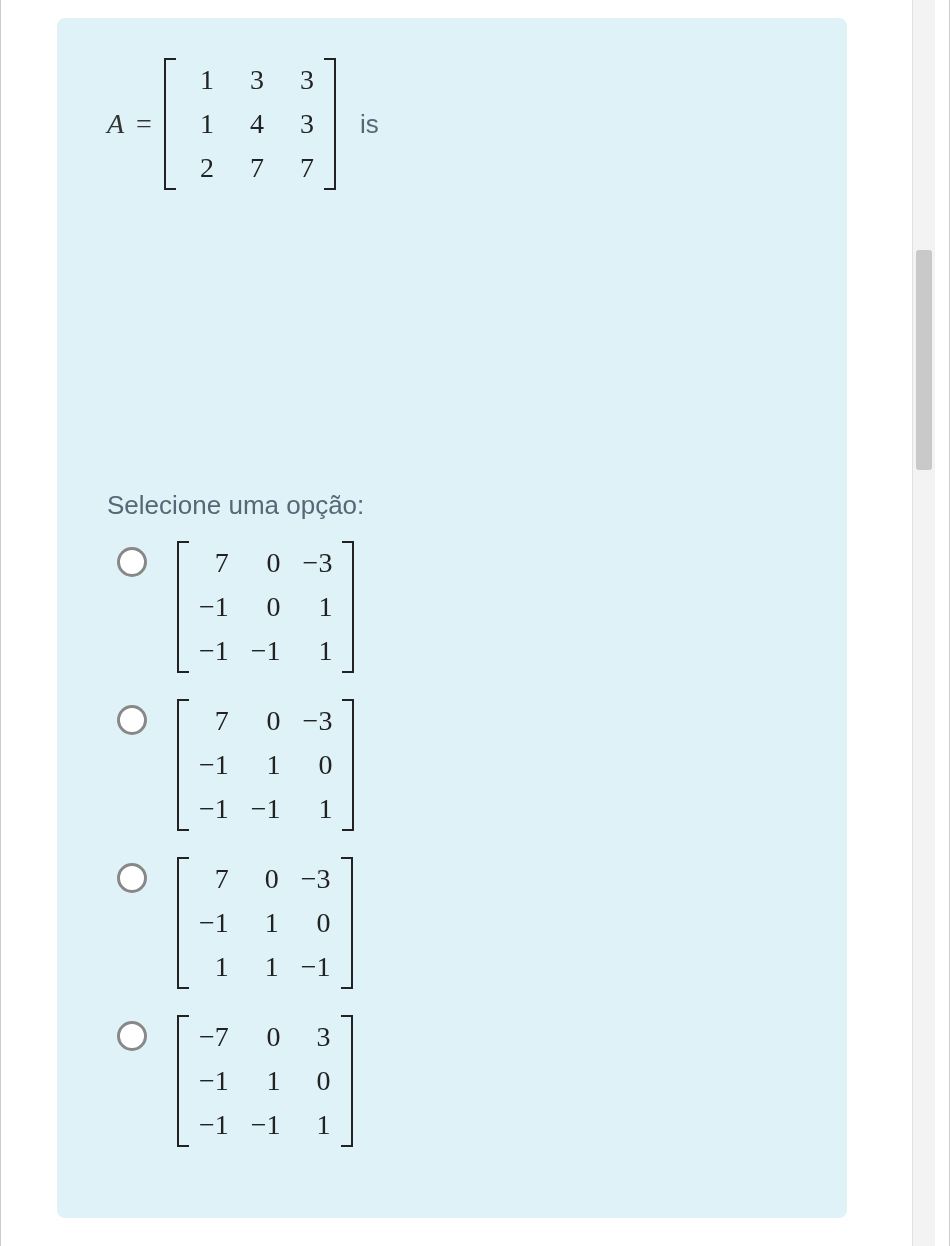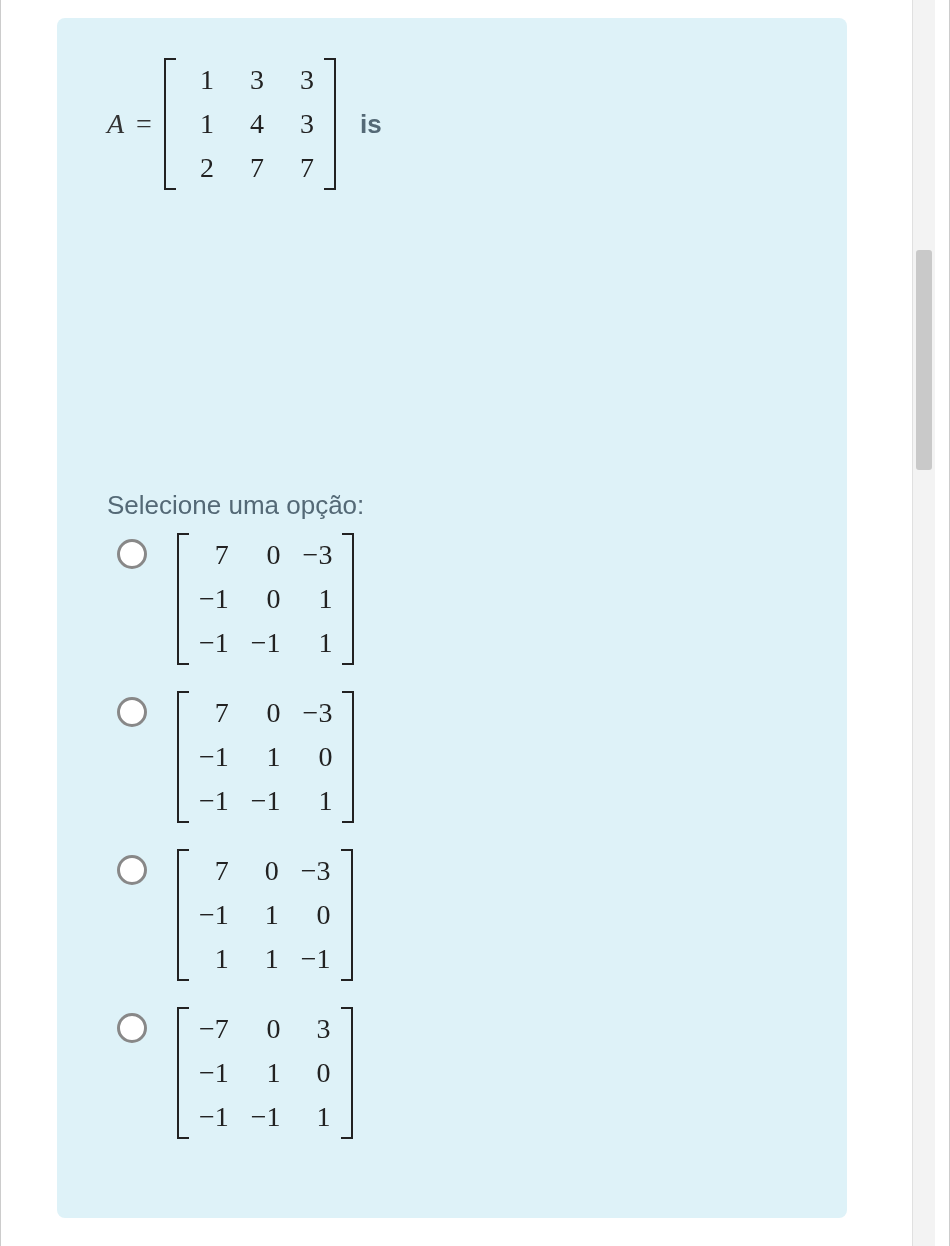--- a/index.html
+++ b/index.html
@@ -88,21 +88,21 @@
     padding: 6px 10px;
     column-gap: 22px;
     row-gap: 12px;
     text-align: center;
   }
   .mgrid span { min-width: 28px; text-align: right; }
   .spacer { height: 300px; }
   .prompt {
     color: #546976;
     font-size: 26px;
-    margin-bottom: 12px;
+    margin-bottom: 20px;
   }
   .options { padding-left: 10px; }
   .option {
     display: flex;
     align-items: flex-start;
     gap: 30px;
     margin-bottom: 26px;
   }
   .radio {
     width: 30px;
@@ -136,21 +136,21 @@
           <span>1</span>
           <span>4</span>
           <span>3</span>
           <span>2</span>
           <span>7</span>
           <span>7</span>
         </span>
         <span class="bracket right"></span>
       </span>
 
-      <span style="padding-left:18px;font-weight:bold;">is</span>
+      <span style="padding-left:18px;">is</span>
     </div>
 
     <div class="spacer"></div>
 
     <div class="prompt">Selecione uma opção:</div>
 
     <div class="options">
 
       <div class="option">
         <div class="radio"></div>

